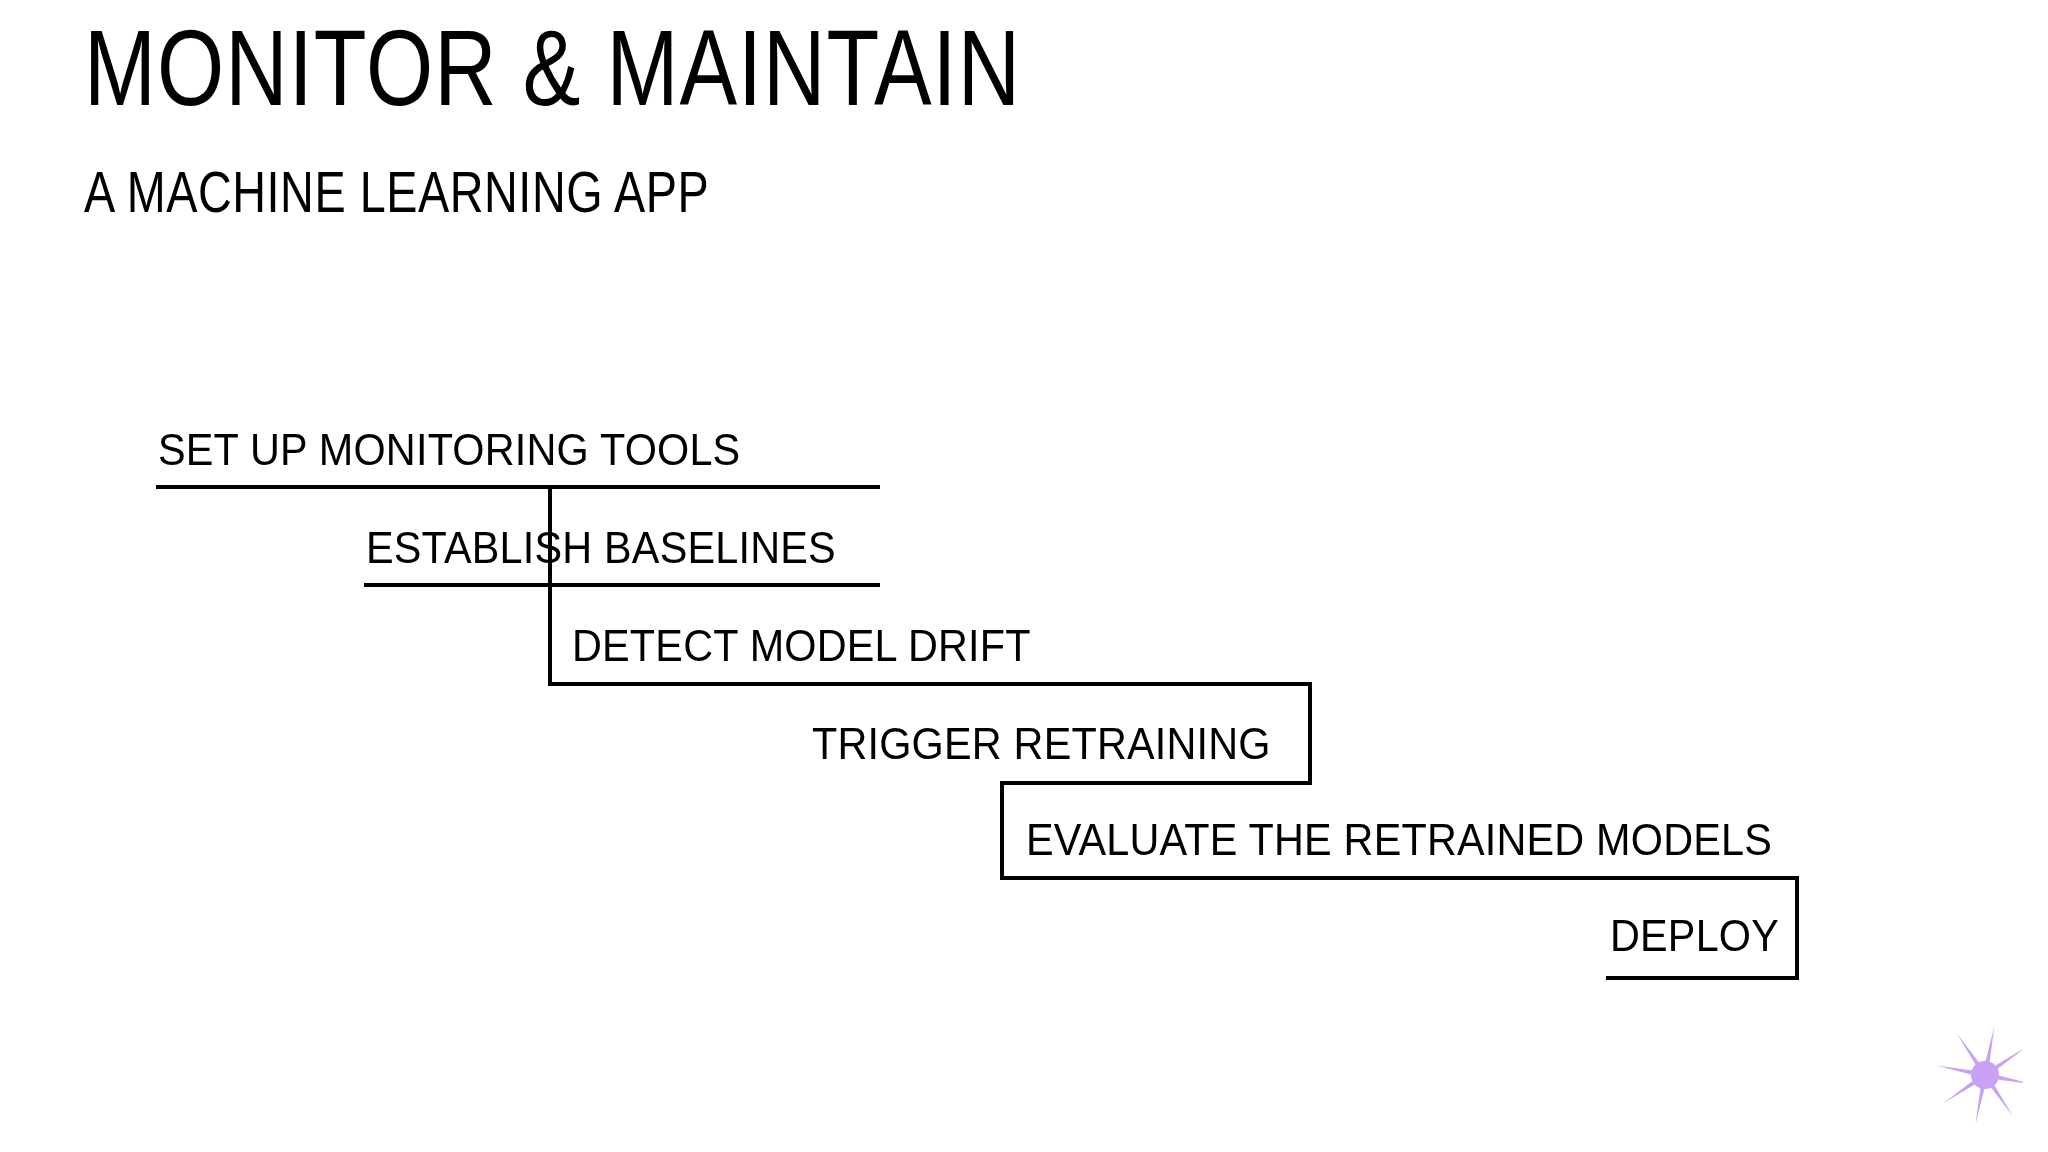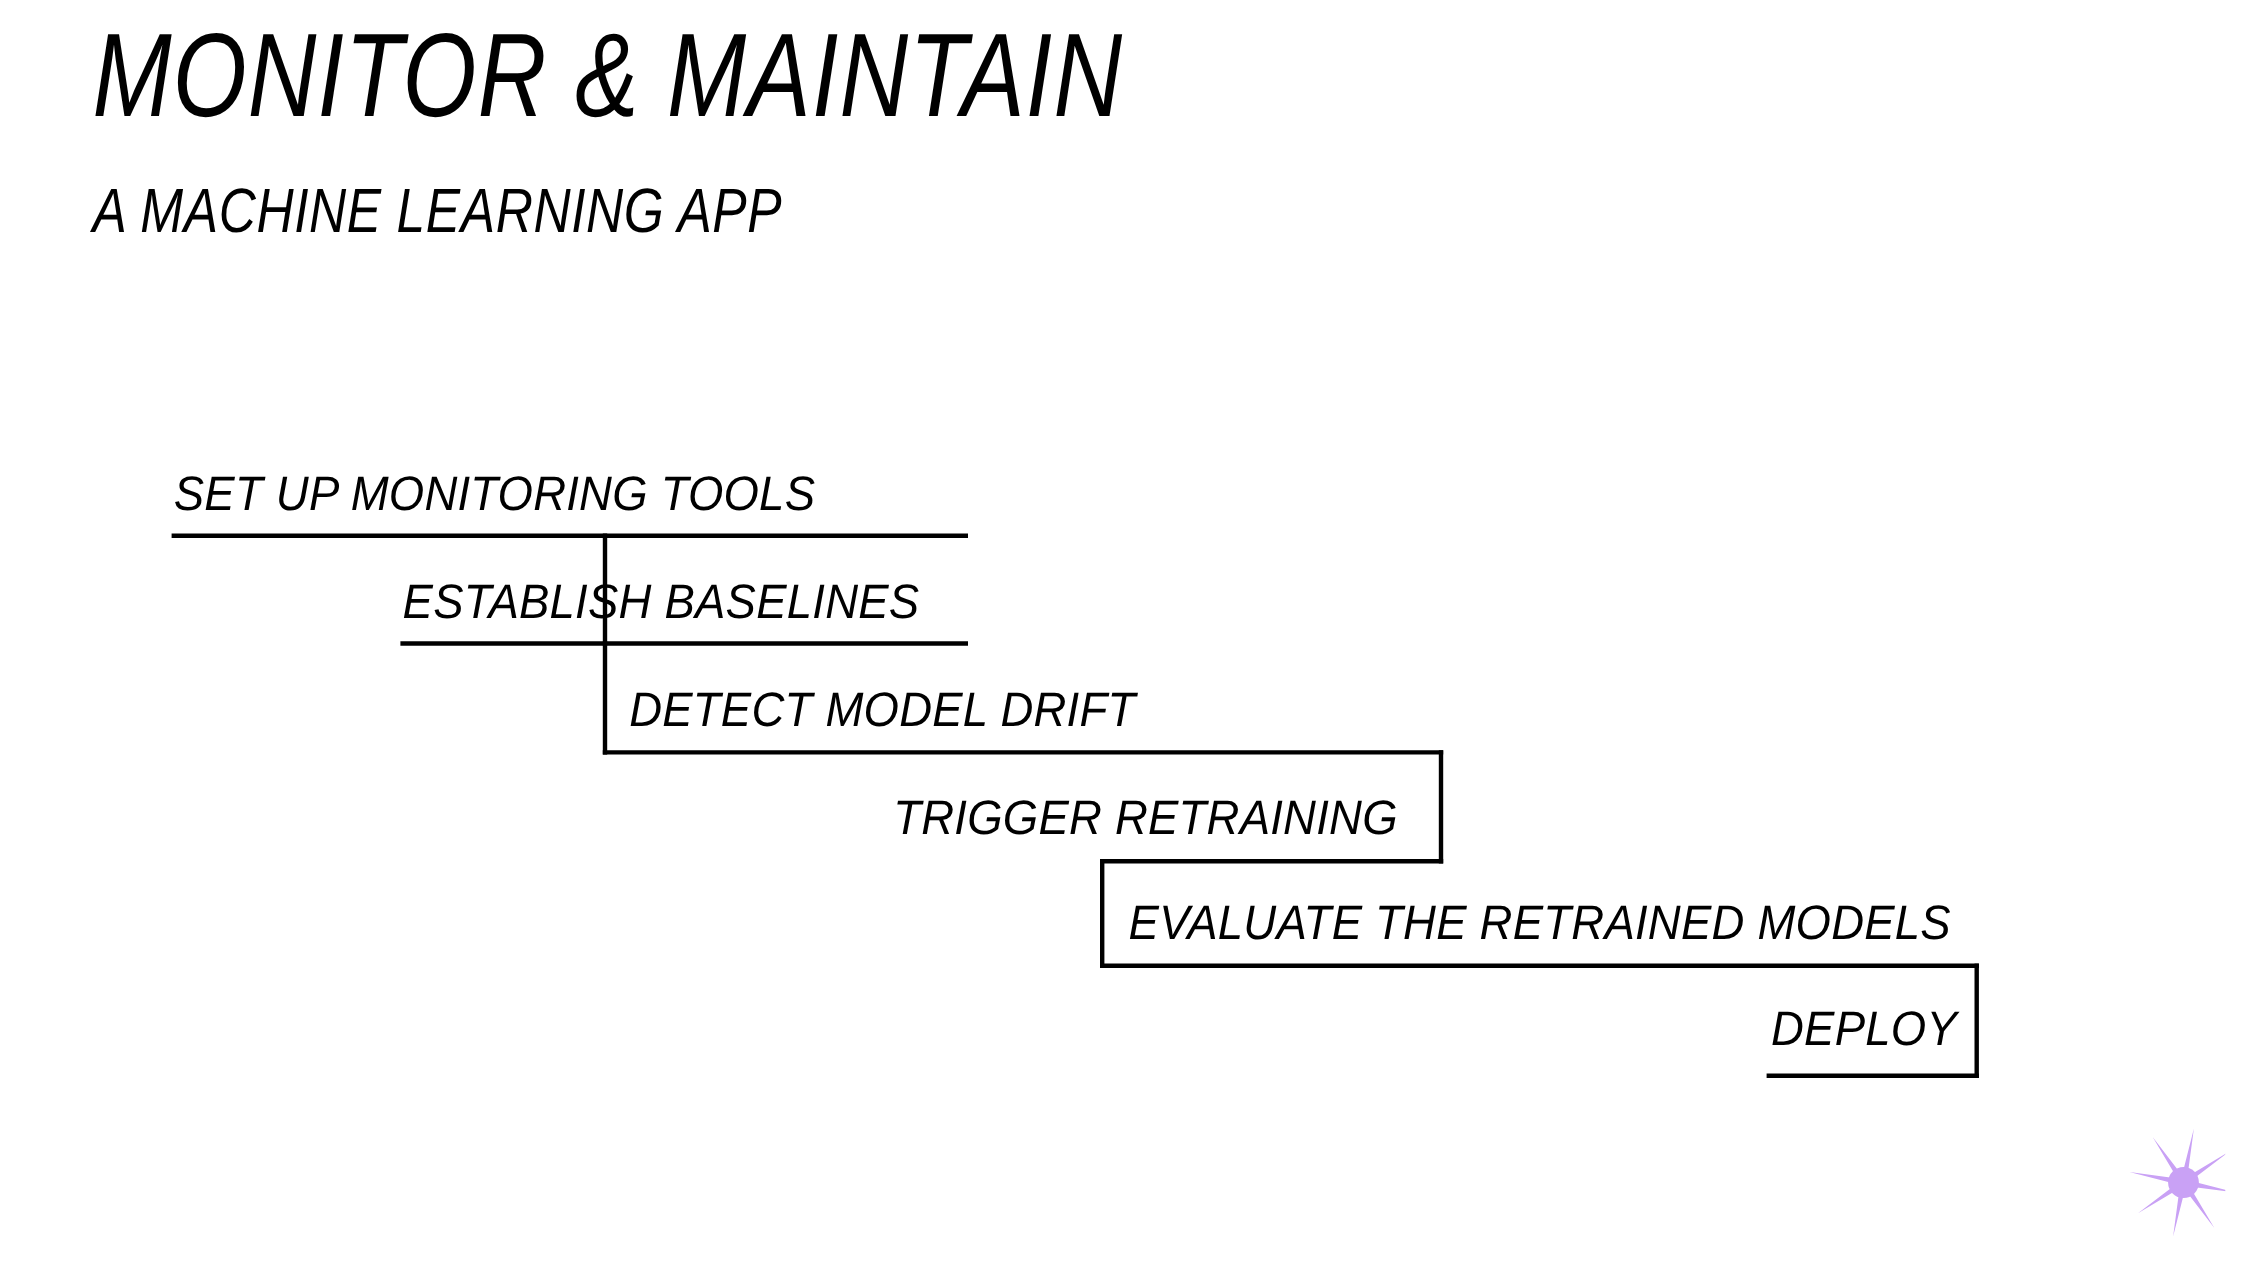--- a/index.html
+++ b/index.html
@@ -12,21 +12,20 @@
     font-family: "Liberation Sans", sans-serif;
     -webkit-font-smoothing: antialiased;
   }
 
   #slide {
     position: relative;
     width: 2023px;
     height: 1152px;
     background: #ffffff;
     overflow: hidden;
-    font-style: italic;
   }
 
   
   .heading-block {
     position: absolute;
     left: 84px;
     top: 14px;
   }
 
   .title {

